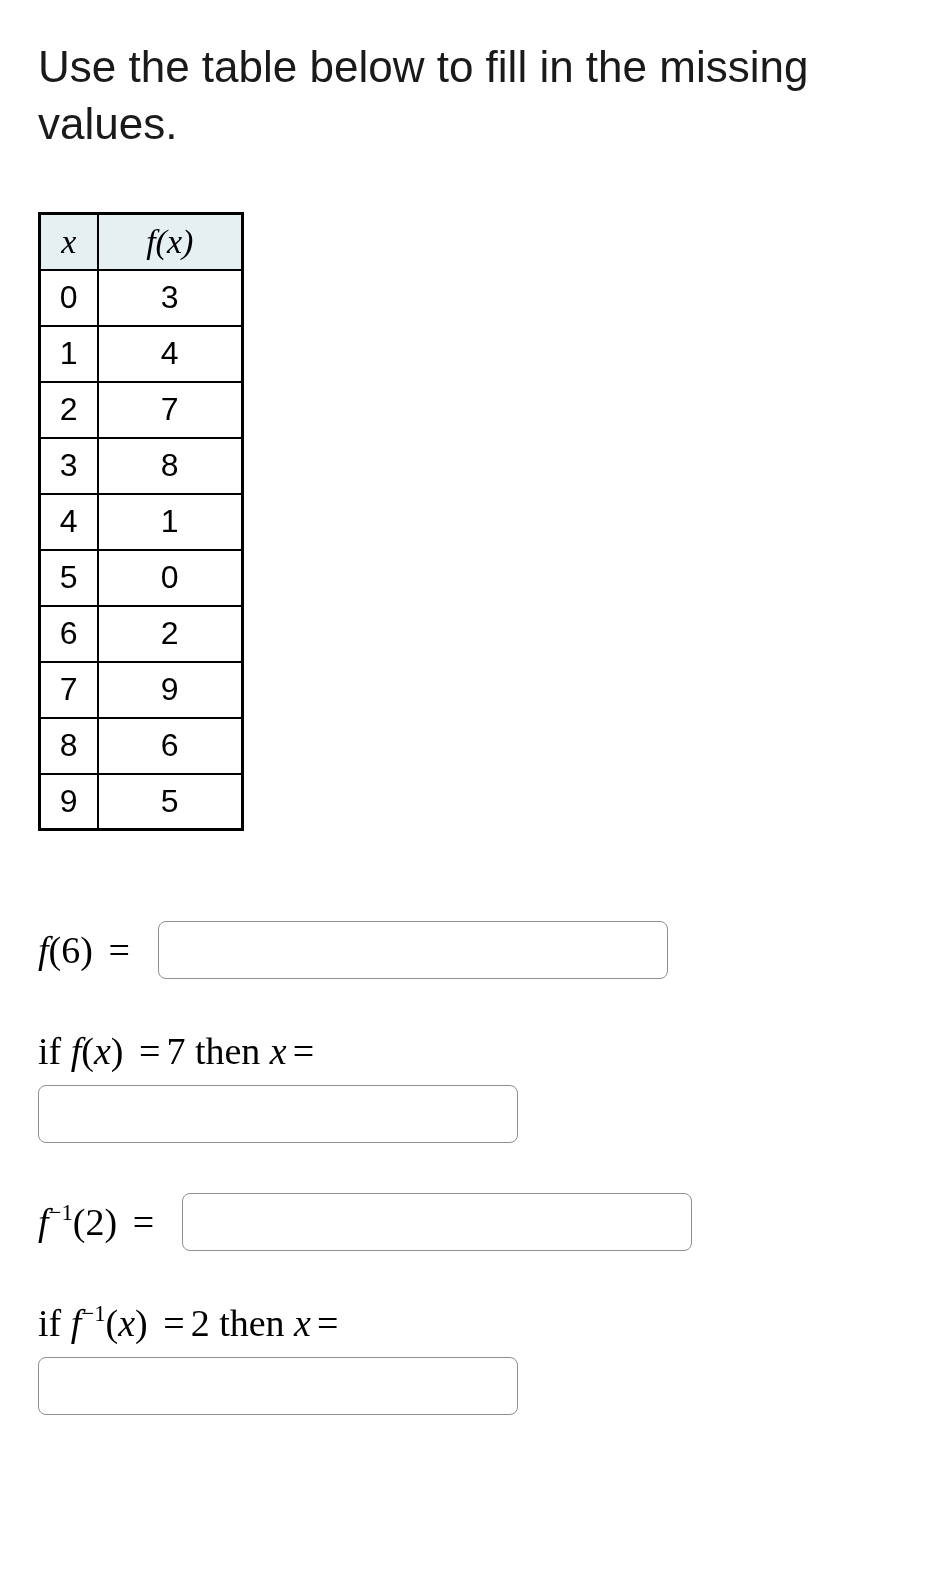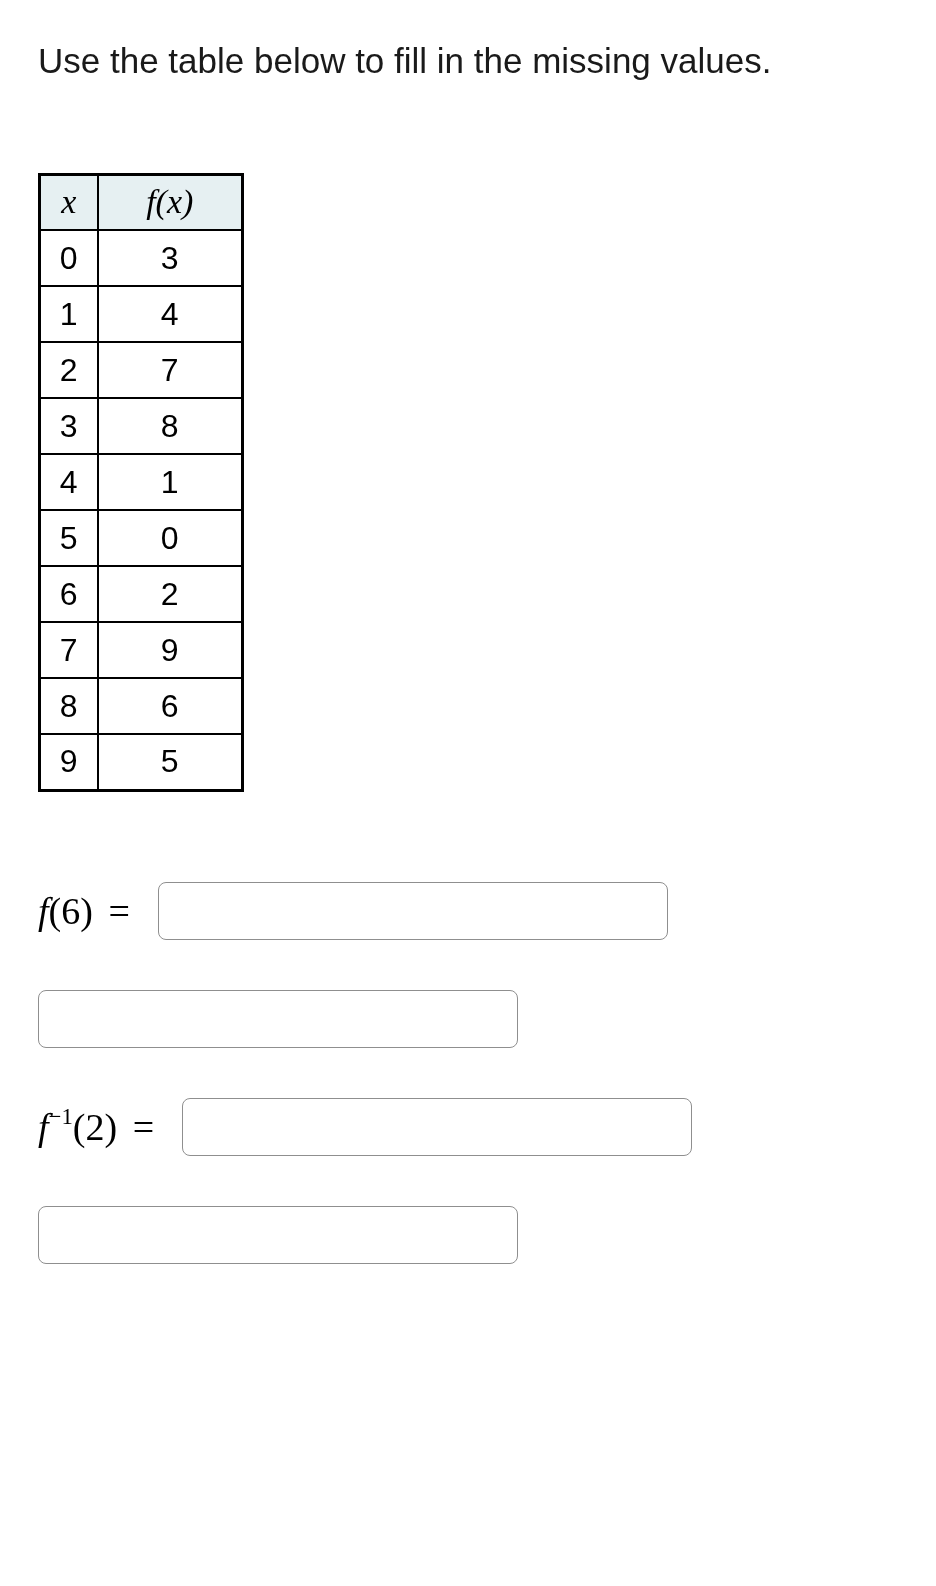--- a/index.html
+++ b/index.html
@@ -5,23 +5,23 @@
   * { box-sizing: border-box; }
   body {
     margin: 0;
     padding: 38px 38px 38px 38px;
     font-family: 'Segoe UI', -apple-system, Arial, sans-serif;
     background: #fff;
     width: 936px;
     color: #000;
   }
   .instruction {
-    font-size: 35px;
+    font-size: 44px;
     line-height: 1.3;
-    margin-bottom: 89px;
+    margin-bottom: 60px;
     color: #1a1a1a;
   }
   table.fn-table {
     border-collapse: collapse;
     border: 3px solid #000;
     margin-bottom: 90px;
   }
   table.fn-table th, table.fn-table td {
     border: 2px solid #000;
     text-align: center;
@@ -135,26 +135,34 @@
 
 <div class="q-row">
   <span class="maths">
     <span>f</span><span class="upright">(</span><span class="num">6</span><span class="upright">)</span>
     <span class="eq">=</span>
   </span>
   <input class="answer w1" type="text" style="">
 </div>
 
 <div class="q-row stack">
+  <span class="maths">
+    <span class="upright">if </span><span>f</span><span class="upright">(</span><span>x</span><span class="upright">)</span>
+    <span class="eq">=</span><span class="num">7</span><span class="upright"> then </span><span>x</span><span class="eq">=</span>
+  </span>
   <input class="answer w2" type="text" style="">
 </div>
 
 <div class="q-row">
   <span class="maths">
     <span>f</span><span class="sup upright">−1</span><span class="upright">(</span><span class="num">2</span><span class="upright">)</span>
     <span class="eq">=</span>
   </span>
   <input class="answer w3" type="text" style="">
 </div>
 
 <div class="q-row stack">
+  <span class="maths">
+    <span class="upright">if </span><span>f</span><span class="sup upright">−1</span><span class="upright">(</span><span>x</span><span class="upright">)</span>
+    <span class="eq">=</span><span class="num">2</span><span class="upright"> then </span><span>x</span><span class="eq">=</span>
+  </span>
   <input class="answer w4" type="text" style="">
 </div>
 
 </body></html>

